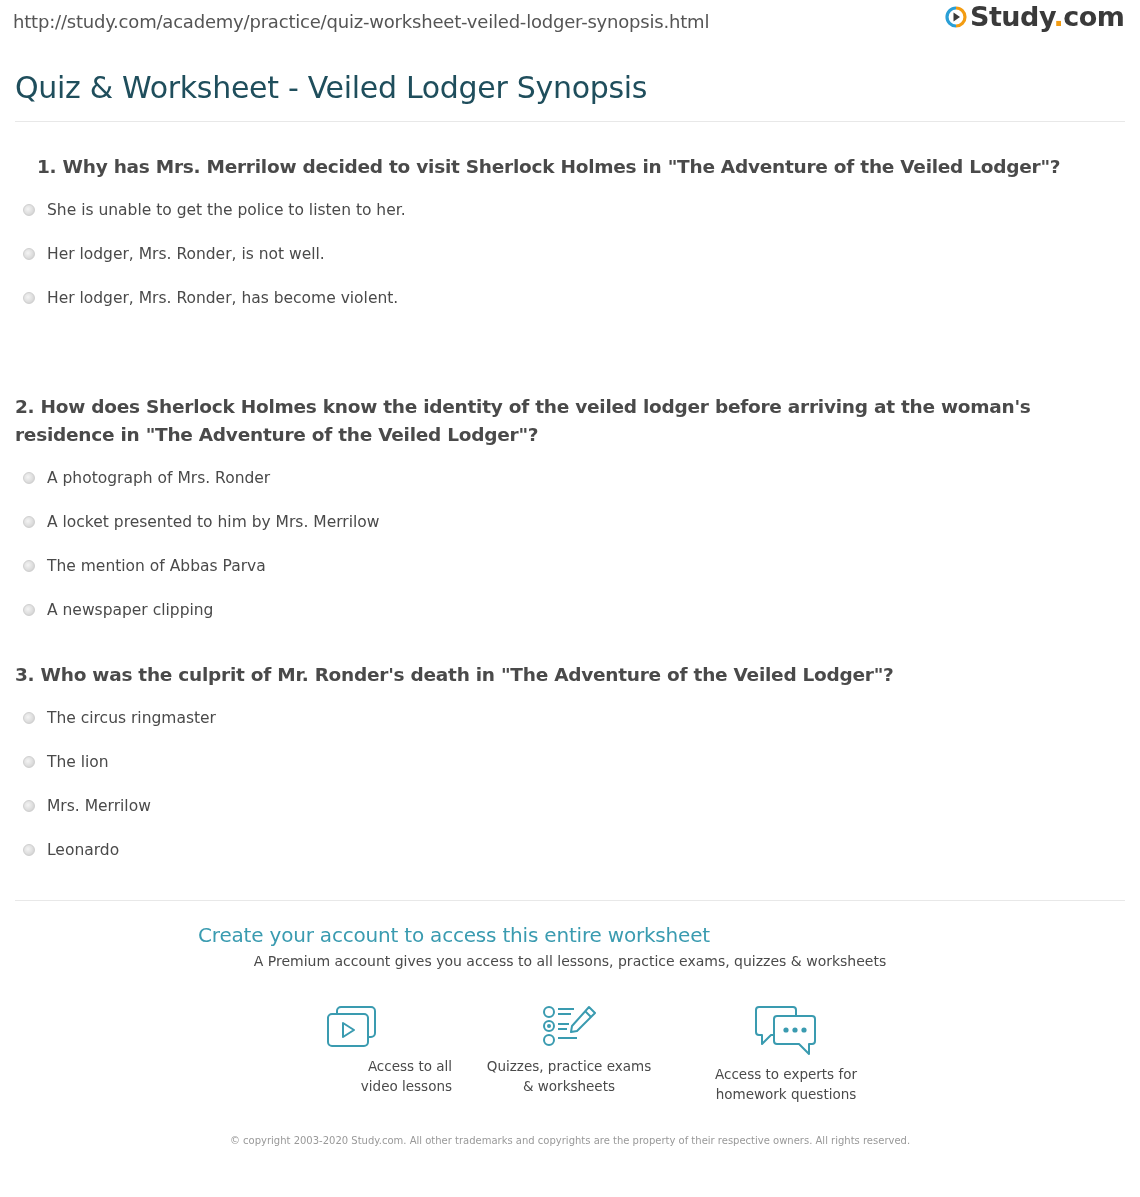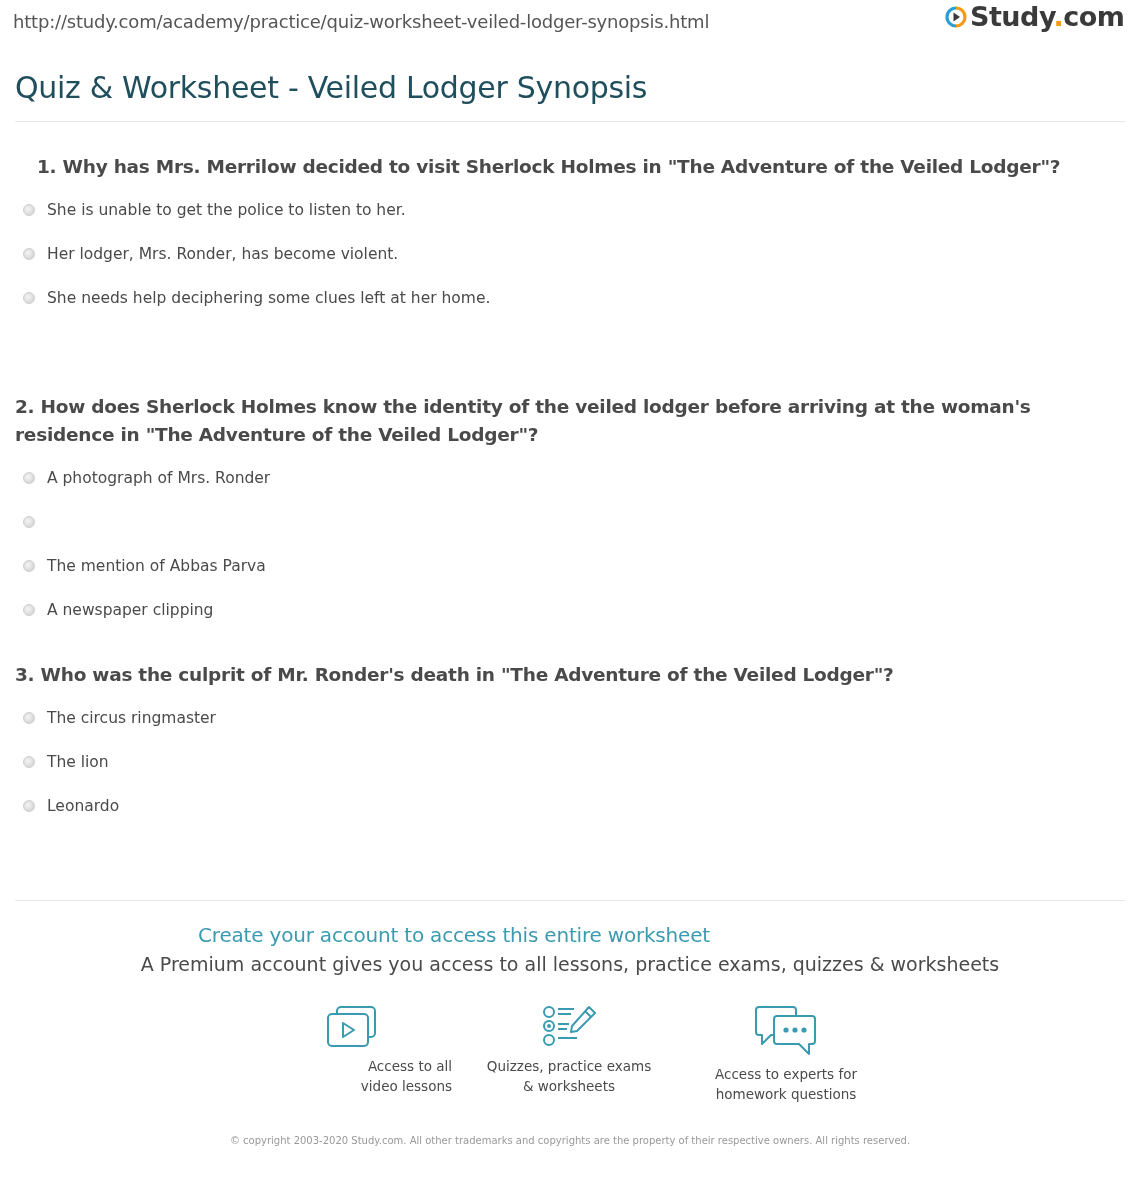--- a/index.html
+++ b/index.html
@@ -14,21 +14,21 @@
 
     .title { position: absolute; left: 15px; top: 70px; font-size: 30px; color: #1f4e5c; font-weight: normal; letter-spacing: -0.3px; }
     .hr { position: absolute; left: 15px; width: 1110px; height: 1px; background: #e8e8e8; }
 
     .question { position: absolute; left: 15px; width: 1110px; font-size: 18.5px; font-weight: bold; color: #4a4a4a; line-height: 28px; letter-spacing: -0.25px; }
     .answers { position: absolute; left: 23px; }
     .answer { display: flex; align-items: center; height: 44px; font-size: 15.5px; color: #4a4a4a; }
     .radio { width: 12px; height: 12px; border-radius: 50%; background: radial-gradient(circle at 40% 40%, #f4f4f4 0%, #dcdcdc 60%, #c8c8c8 100%); border: 1px solid #cfcfcf; margin-right: 12px; flex-shrink: 0; }
 
     .cta-title { position: absolute; left: 0; width: 908px; top: 923px; text-align: center; font-size: 20px; color: #3a9bb0; font-weight: normal; letter-spacing: -0.2px; }
-    .cta-sub { position: absolute; left: 0; width: 1140px; top: 953px; text-align: center; font-size: 19px; color: #4a4a4a; }
+    .cta-sub { position: absolute; left: 0; width: 1140px; top: 953px; text-align: center; font-size: 14px; color: #4a4a4a; }
 
     .feature { position: absolute; top: 1004px; width: 200px; text-align: center; }
     .feature svg { display: block; margin: 0 auto; }
     .feature-label { font-size: 13.5px; color: #4a4a4a; line-height: 20px; margin-top: 8px; }
 
     .footer { position: absolute; left: 215px; width: 710px; top: 1132px; text-align: center; font-size: 10px; color: #999; line-height: 17px; }
   </style>
 </head>
 <body>
 
@@ -49,56 +49,61 @@
 <div class="hr" style="top:121px;"></div>
 
 <div class="question" style="top:153px;margin-left:22px;">1. Why has Mrs. Merrilow decided to visit Sherlock Holmes in "The Adventure of the Veiled Lodger"?</div>
 <div class="answers" style="top:188px;">
   <label class="answer">
       <span class="radio"></span>
       <span>She is unable to get the police to listen to her.</span>
     </label>
   <label class="answer">
       <span class="radio"></span>
-      <span>Her lodger, Mrs. Ronder, has become violent.</span>
+      <span>Her lodger, Mrs. Ronder, is not well.</span>
     </label>
   <label class="answer">
       <span class="radio"></span>
-      <span>She needs help deciphering some clues left at her home.</span>
+      <span>Her lodger, Mrs. Ronder, has become violent.</span>
     </label>
 </div>
 
 <div class="question" style="top:393px;">2. How does Sherlock Holmes know the identity of the veiled lodger before arriving at the woman's residence in "The Adventure of the Veiled Lodger"?</div>
 <div class="answers" style="top:456px;">
   <label class="answer">
       <span class="radio"></span>
       <span>A photograph of Mrs. Ronder</span>
     </label>
   <label class="answer">
       <span class="radio"></span>
+      <span>A locket presented to him by Mrs. Merrilow</span>
     </label>
   <label class="answer">
       <span class="radio"></span>
       <span>The mention of Abbas Parva</span>
     </label>
   <label class="answer">
       <span class="radio"></span>
       <span>A newspaper clipping</span>
     </label>
 </div>
 
 <div class="question" style="top:661px;">3. Who was the culprit of Mr. Ronder's death in "The Adventure of the Veiled Lodger"?</div>
 <div class="answers" style="top:696px;">
   <label class="answer">
       <span class="radio"></span>
       <span>The circus ringmaster</span>
     </label>
   <label class="answer">
       <span class="radio"></span>
       <span>The lion</span>
+    </label>
+  <label class="answer">
+      <span class="radio"></span>
+      <span>Mrs. Merrilow</span>
     </label>
   <label class="answer">
       <span class="radio"></span>
       <span>Leonardo</span>
     </label>
 </div>
 
 <div class="hr" style="top:900px;"></div>
 
 <div class="cta-title">Create your account to access this entire worksheet</div>

